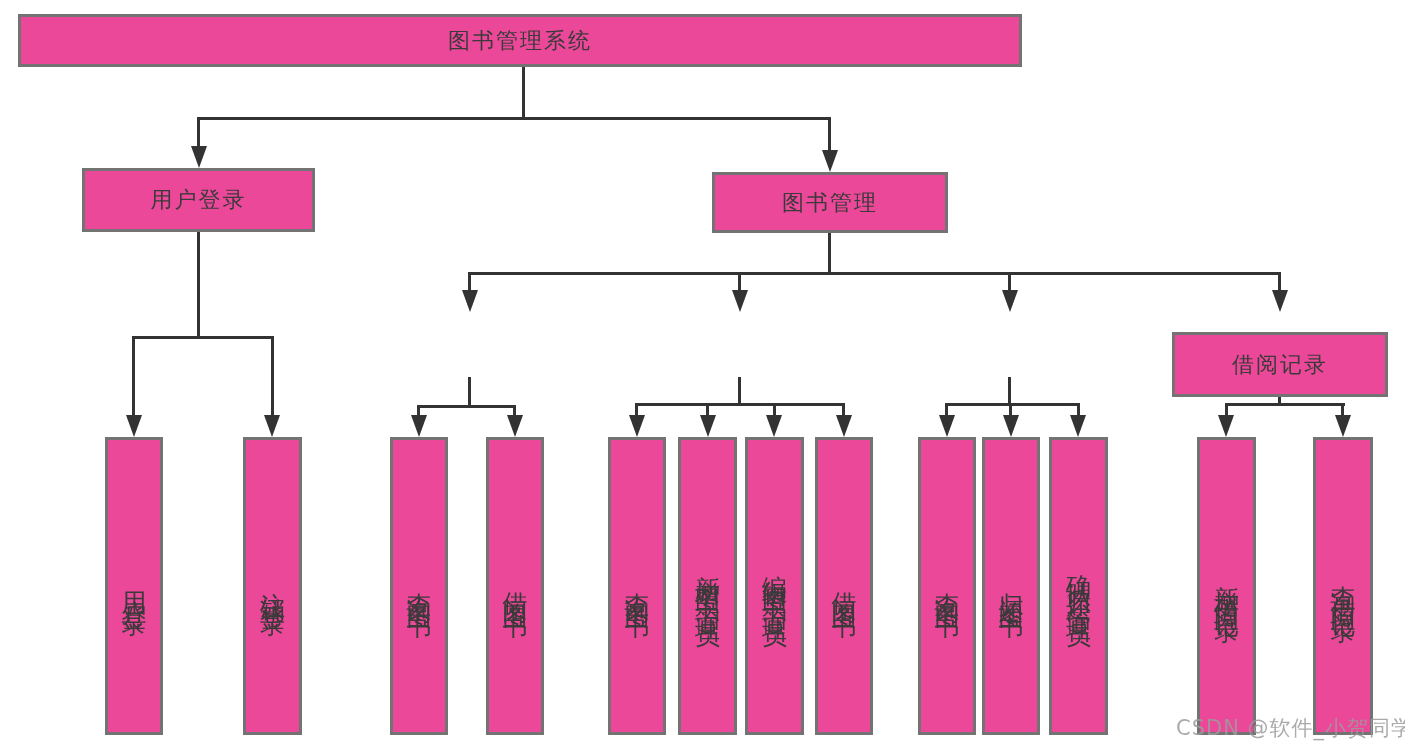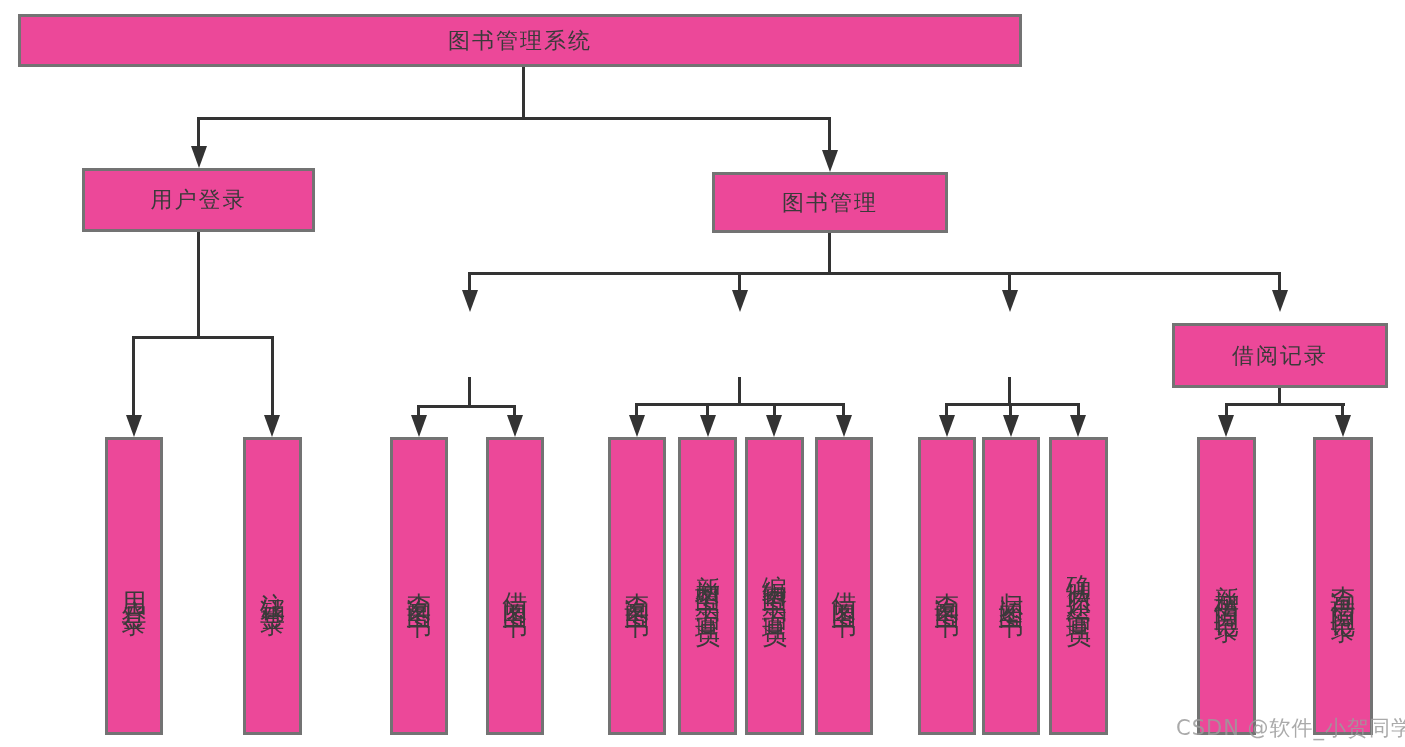--- a/index.html
+++ b/index.html
@@ -68,21 +68,21 @@
     <span>用户登录</span>
   </div>
 
   <div class="node" style="left:712px; top:172px; width:236px; height:61px;">
     <span>图书管理</span>
   </div>
 
 
 
 
-  <div class="node" style="left:1172px; top:323px; width:216px; height:65px;">
+  <div class="node" style="left:1172px; top:332px; width:216px; height:65px;">
     <span>借阅记录</span>
   </div>
 
   <div class="node leaf" style="left:105px; top:437px; width:58px; height:298px;">
     <span>用户登录</span>
   </div>
   <div class="node leaf" style="left:243px; top:437px; width:59px; height:298px;">
     <span>注销登录</span>
   </div>
 

